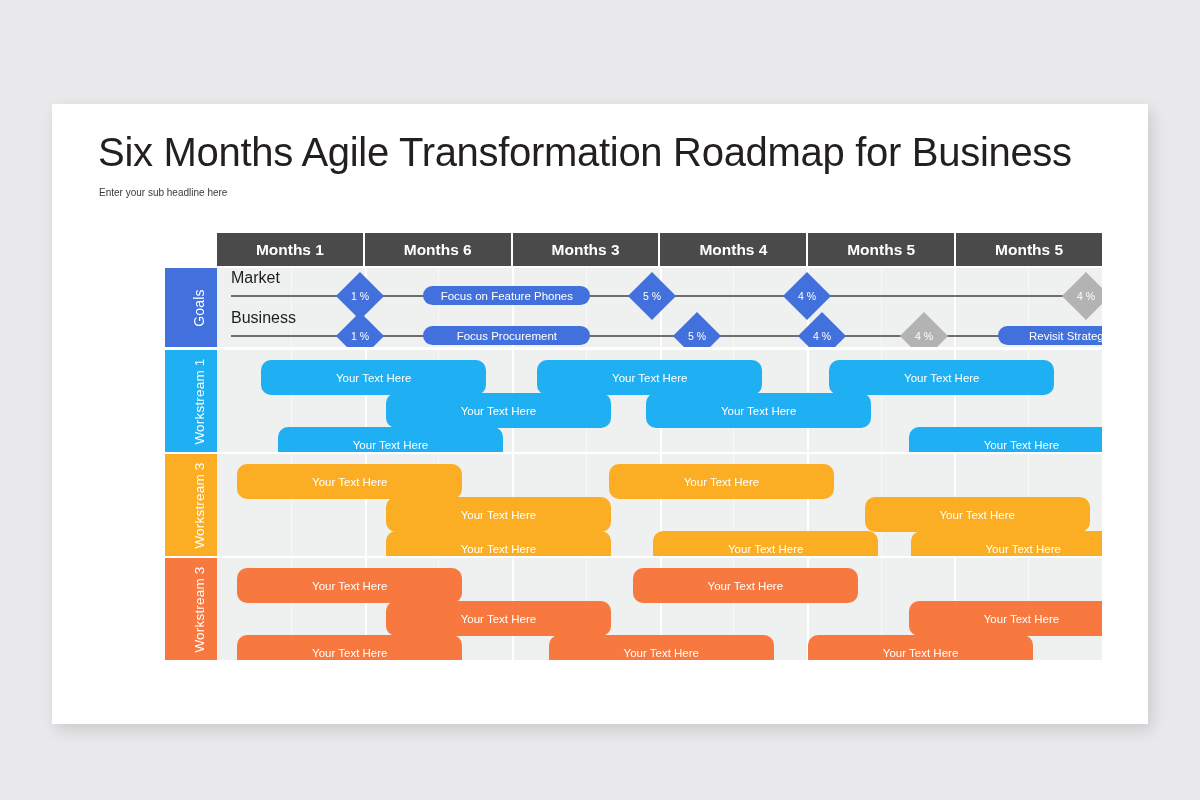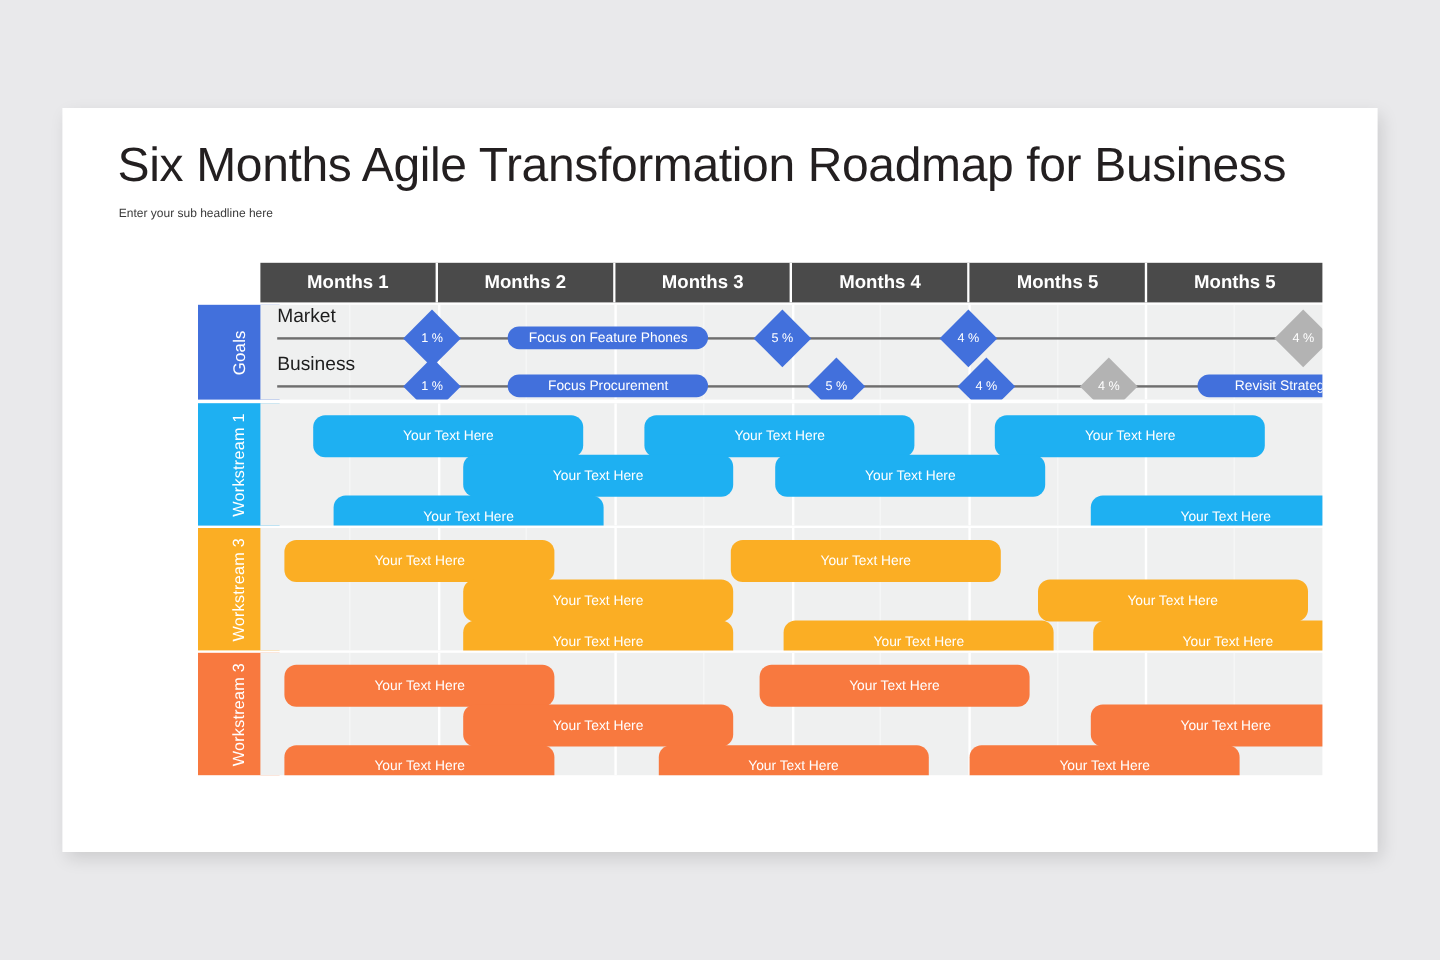--- a/index.html
+++ b/index.html
@@ -4,21 +4,21 @@
 <style>
   html, body {
     margin: 0; padding: 0;
     width: 1200px; height: 800px;
     background: #e9e9eb;
     font-family: "Liberation Sans", sans-serif;
     overflow: hidden;
   }
   #slide-card {
     position: absolute;
-    left: 52px; top: 90px;
+    left: 52px; top: 104px;
     width: 1096px; height: 620px;
     background: #ffffff;
     box-shadow: 4px 6px 14px rgba(0,0,0,0.13);
     text-align: right;
   }
   #page-title {
     position: absolute;
     left: 46px; top: 26px;
     font-size: 40px;
     font-weight: 400;
@@ -166,21 +166,21 @@
 <body>
 
 <div id="slide-card">
 
   <div id="page-title">Six Months Agile Transformation Roadmap for Business</div>
   <div id="page-subtitle">Enter your sub headline here</div>
 
   <div id="roadmap">
     <div id="month-header">
         <div class="month-cell">Months 1</div>
-        <div class="month-cell">Months 2</div>
+        <div class="month-cell">Months 6</div>
         <div class="month-cell">Months 3</div>
         <div class="month-cell">Months 4</div>
         <div class="month-cell">Months 5</div>
         <div class="month-cell">Months 5</div>
       </div>
     <div id="sections-host">
         <div class="section" id="sec-goals">
           <div class="section-label goals" style="background: rgb(66, 112, 220);">
             <span>Goals</span>
           </div>

